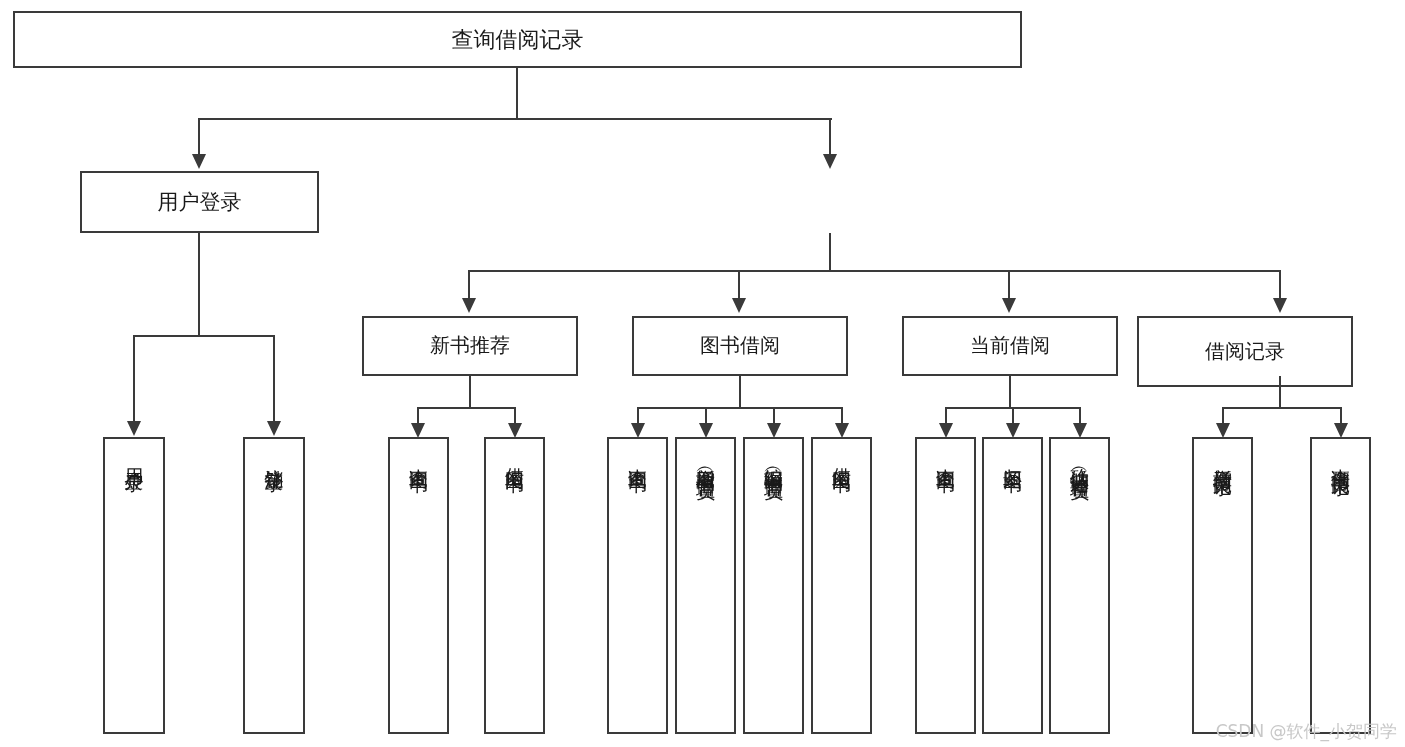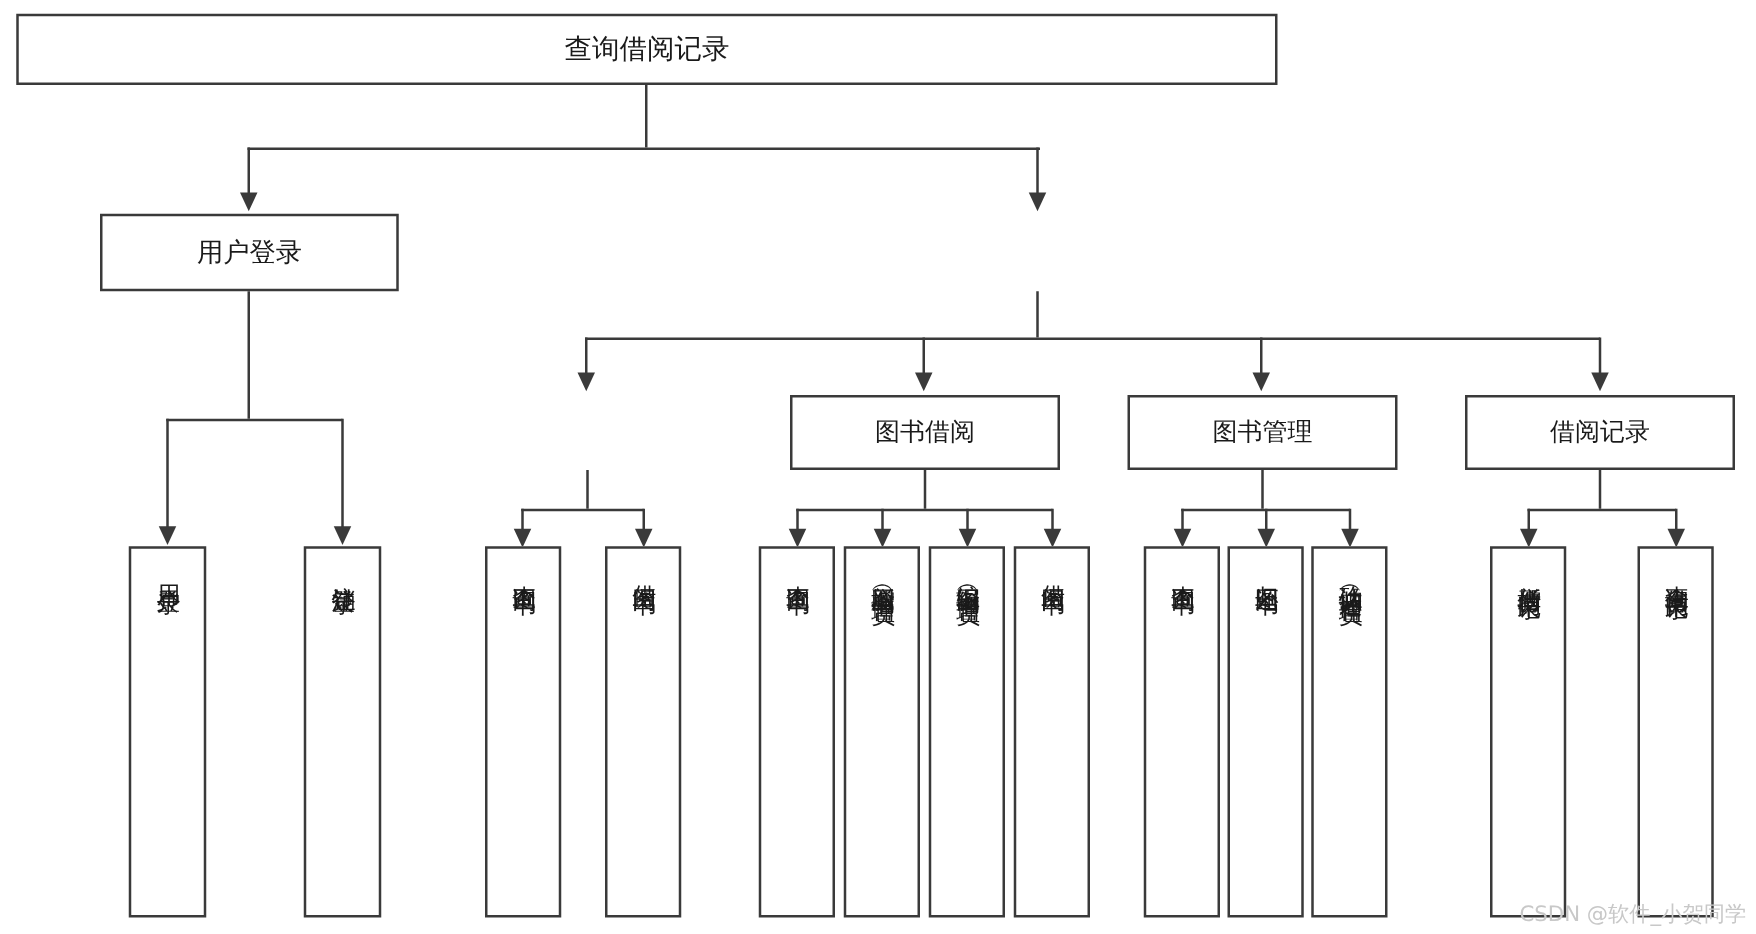--- a/index.html
+++ b/index.html
@@ -112,27 +112,30 @@
   <div class="edge h" style="left:468px; top:270px; width:812px;"></div>
   <div class="edge v" style="left:468px; top:270px; height:30px;"></div>
   <div class="arrow" style="left:462px; top:298px;"></div>
   <div class="edge v" style="left:738px; top:270px; height:30px;"></div>
   <div class="arrow" style="left:732px; top:298px;"></div>
   <div class="edge v" style="left:1008px; top:270px; height:30px;"></div>
   <div class="arrow" style="left:1002px; top:298px;"></div>
   <div class="edge v" style="left:1279px; top:270px; height:30px;"></div>
   <div class="arrow" style="left:1273px; top:298px;"></div>
 
+  <div class="node level-3" style="left:362px; top:316px; width:216px; height:60px;">
+    <span class="label">新书推荐</span>
+  </div>
   <div class="node level-3" style="left:632px; top:316px; width:216px; height:60px;">
     <span class="label">图书借阅</span>
   </div>
   <div class="node level-3" style="left:902px; top:316px; width:216px; height:60px;">
-    <span class="label">图书管理</span>
-  </div>
-  <div class="node level-3" style="left:1172px; top:316px; width:216px; height:60px;">
+    <span class="label">当前借阅</span>
+  </div>
+  <div class="node level-3" style="left:1137px; top:316px; width:216px; height:71px;">
     <span class="label">借阅记录</span>
   </div>
 
   <div class="edge v" style="left:469px; top:376px; height:31px;"></div>
   <div class="edge h" style="left:417px; top:407px; width:98px;"></div>
   <div class="edge v" style="left:417px; top:407px; height:18px;"></div>
   <div class="arrow" style="left:411px; top:423px;"></div>
   <div class="edge v" style="left:514px; top:407px; height:18px;"></div>
   <div class="arrow" style="left:508px; top:423px;"></div>
 

